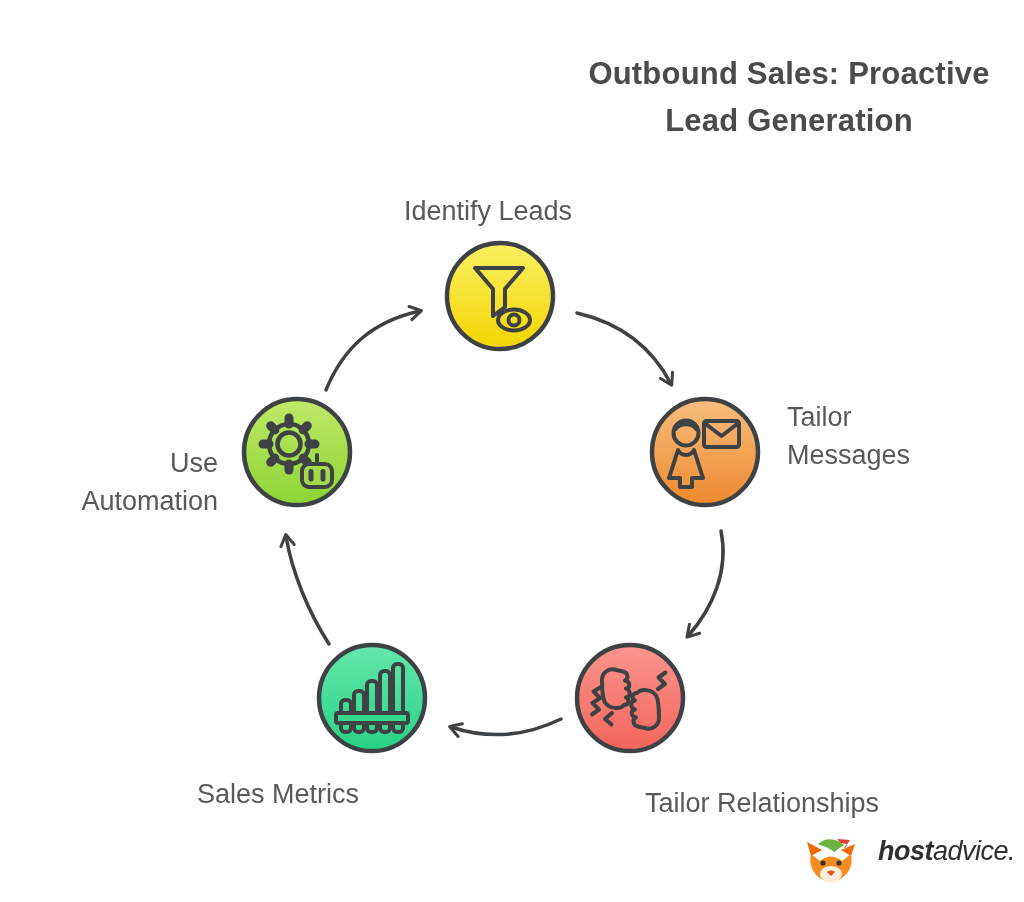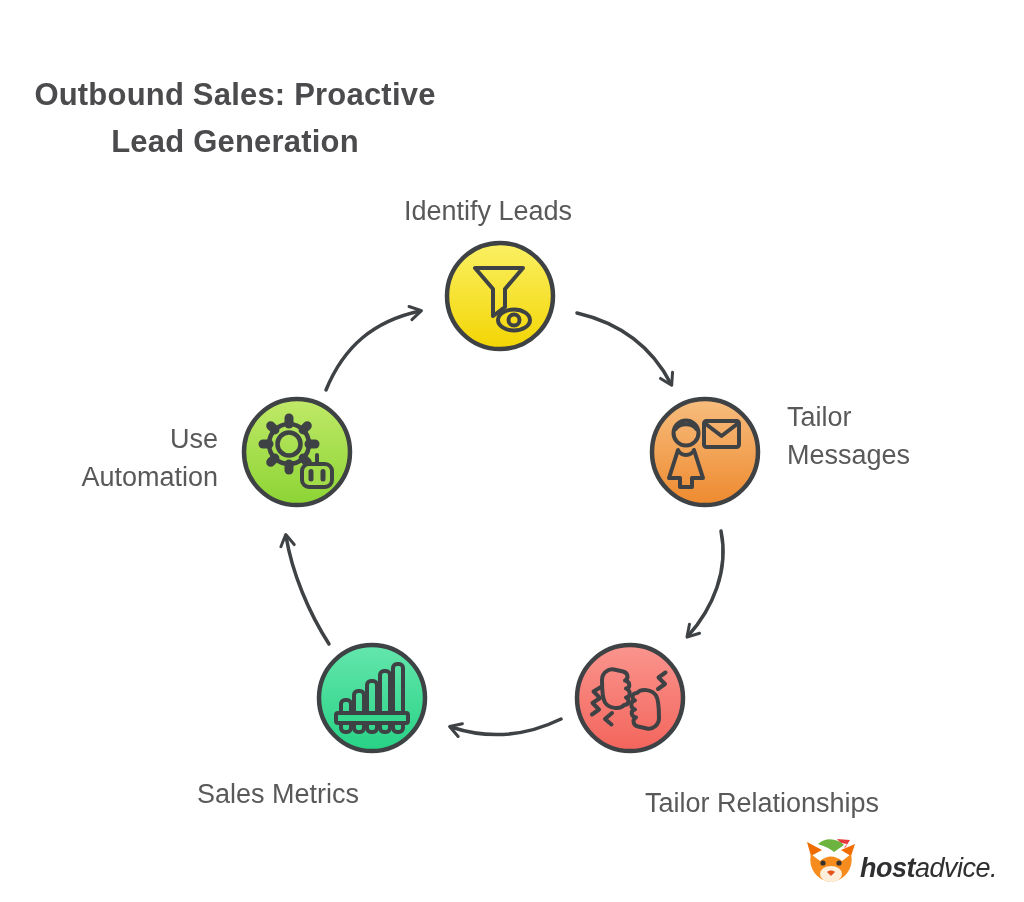--- a/index.html
+++ b/index.html
@@ -5,21 +5,21 @@
   * { margin:0; padding:0; box-sizing:border-box; }
   html,body { width:1024px; height:902px; }
   body {
     background:#ffffff;
     font-family:"Liberation Sans", sans-serif;
     position:relative;
     overflow:hidden;
   }
   .canvas { position:absolute; inset:0; width:1024px; height:902px; background:#ffffff; }
 
-  .title-wrap { position:absolute; top:71px; left:0; width:100%; display:flex; justify-content:flex-start; }
+  .title-wrap { position:absolute; top:50px; left:0; width:100%; display:flex; justify-content:flex-end; }
   .title-wrap h1 {
     max-width:470px;
     text-align:center;
     font-size:31px;
     line-height:47px;
     font-weight:bold;
     color:#4b4b4d;
     letter-spacing:.2px;
   }
 
@@ -28,23 +28,23 @@
   .node { position:absolute; width:116px; height:116px; }
   .node svg { display:block; }
 
   .label {
     position:absolute;
     font-size:27px;
     color:#595959;
     line-height:38px;
   }
   .label.center { text-align:center; }
-  .label.right  { text-align:right; }
-
-  .logo { position:absolute; left:806px; top:836px; display:flex; align-items:flex-end; gap:4px; }
+  .label.right  { text-align:right;margin-top:24px; }
+
+  .logo { position:absolute; left:806px; top:836px; display:flex; align-items:flex-start; gap:22px; }
   .logo .fox { width:50px; height:48px; }
   .logo .brand { font-size:27px; font-style:italic; color:#2f2f31; letter-spacing:-0.5px; }
   .logo .brand .b { font-weight:bold; }
 </style>
 </head>
 <body>
 
 <div class="canvas">
 
   <div class="title-wrap">

